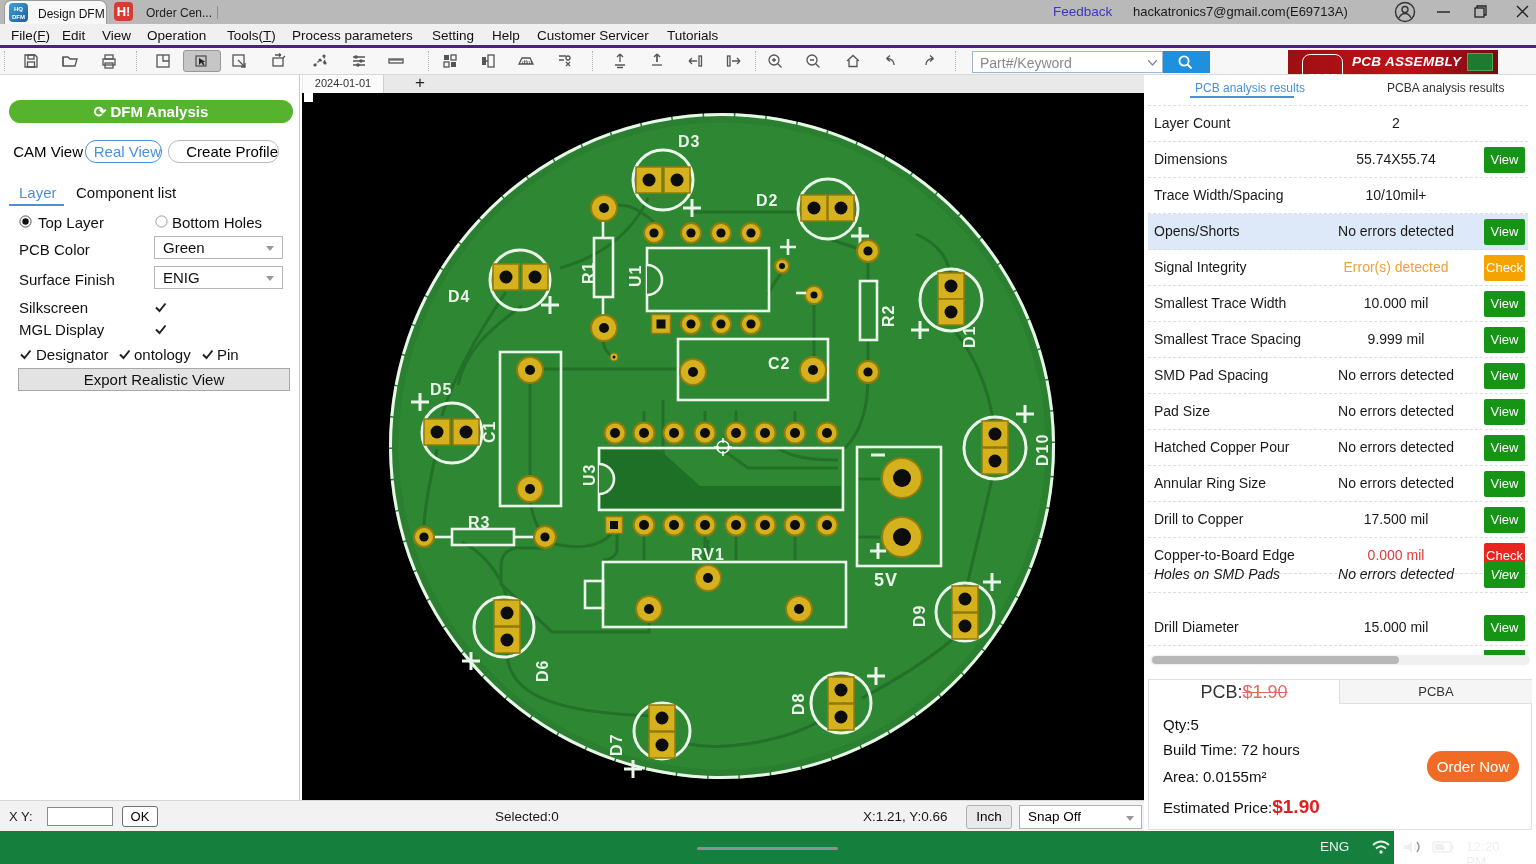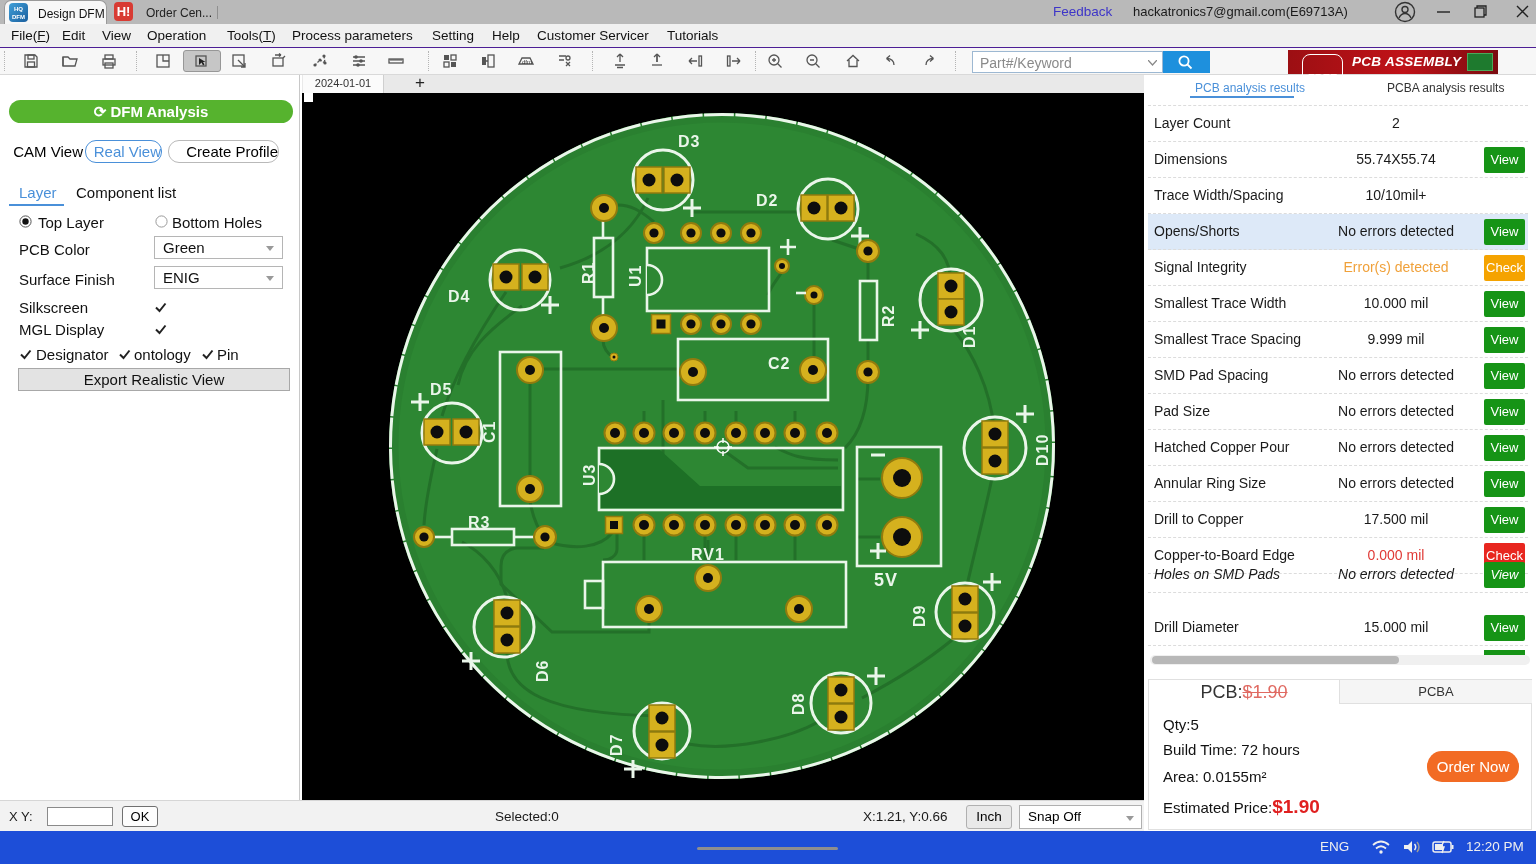--- a/index.html
+++ b/index.html
@@ -11,21 +11,21 @@
 #tab1{left:4px;top:0;width:103px;height:24px;background:#f7f7f7;border-radius:7px 7px 0 0;border:1px solid #9a9a9a;border-bottom:none;box-sizing:border-box}
 #tab1 .ic{position:absolute;left:4px;top:2px;width:19px;height:19px;border-radius:4px;background:linear-gradient(135deg,#3f9fd8,#1b5f9e);color:#fff;font-size:6px;font-weight:bold;text-align:center;line-height:8px;padding-top:2px;box-sizing:border-box}
 #tab1 .tx{position:absolute;left:33px;top:6px;font-size:12px;color:#111;white-space:nowrap}
 #tab2{left:107px;top:0;width:112px;height:24px}
 #tab2 .ic{position:absolute;left:7px;top:2px;width:19px;height:19px;border-radius:4px;background:#d83b33;color:#fff;font-size:13px;font-weight:bold;text-align:center;line-height:19px}
 #tab2 .tx{position:absolute;left:39px;top:6px;font-size:12px;color:#222;white-space:nowrap}
 #tbsep{left:217px;top:6px;width:1px;height:13px;background:#8f8f8f}
 #feedback{left:1053px;top:4px;font-size:13.5px;color:#3d35c8}
 #email{left:1133px;top:4px;font-size:13px;color:#1a1a1a}
 
-#menubar{left:0;top:24px;width:1536px;height:24px;background:#f0f0f0;border-bottom:1px solid #4c1d95;box-sizing:border-box}
+#menubar{left:0;top:24px;width:1536px;height:24px;background:#f0f0f0;border-bottom:3px solid #4c1d95;box-sizing:border-box}
 .mi{position:absolute;top:4px;font-size:13.5px;color:#111}
 
 #toolbar{left:0;top:48px;width:1536px;height:27px;background:#f7f7f7;border-bottom:1px solid #d9d9d9;box-sizing:border-box}
 .tbi{position:absolute;top:4px;width:18px;height:18px}
 .tbsel{position:absolute;left:183px;top:2px;width:38px;height:22px;background:#c6c6c6;border:1px solid #979797;border-radius:3px;box-sizing:border-box}
 .tsep{position:absolute;top:3px;width:1px;height:20px;border-left:1px dotted #b5b5b5}
 #searchbox{left:972px;top:3px;width:191px;height:22px;background:#fff;border:1px solid #9db8d2;box-sizing:border-box}
 #searchbox span{position:absolute;left:7px;top:3px;font-size:14px;color:#8a8a8a}
 #searchbtn{left:1163px;top:3px;width:47px;height:22px;background:#1e90dd}
 #banner{left:1288px;top:2px;width:210px;height:24px;background:linear-gradient(90deg,#9c0f13,#c01218 55%,#7a0b10);color:#fff}
@@ -66,21 +66,21 @@
 .pbl{position:absolute;left:14px;font-size:15px;color:#111}
 #ordernow{position:absolute;left:278px;top:71px;width:92px;height:31px;background:#f26b24;border-radius:15px;color:#fff;font-size:15px;text-align:center;line-height:31px}
 
 #statusbar{left:0;top:800px;width:1144px;height:31px;background:#f2f2f2;border-top:1px solid #d6d6d6;box-sizing:border-box}
 #xyin{position:absolute;left:47px;top:6px;width:66px;height:19px;background:#fff;border:1px solid #8a8a8a;box-sizing:border-box}
 #okbtn{position:absolute;left:122px;top:5px;width:36px;height:21px;background:#fdfdfd;border:1px solid #707070;border-radius:3px;box-sizing:border-box;text-align:center;font-size:13px;line-height:19px}
 #inchbtn{position:absolute;left:966px;top:4px;width:46px;height:24px;background:#e9e9e9;border:1px solid #b0b0b0;border-radius:3px;box-sizing:border-box;text-align:center;font-size:13.5px;line-height:22px}
 #snapdd{position:absolute;left:1019px;top:4px;width:123px;height:24px;background:#fff;border:1px solid #b0b0b0;box-sizing:border-box;font-size:13.5px;padding:3px 0 0 8px}
 #snapdd:after{content:"";position:absolute;right:7px;top:10px;border-left:4px solid transparent;border-right:4px solid transparent;border-top:5px solid #999}
 
-#taskbar{left:0;top:831px;width:1536px;height:33px;background:#1d4ed8}
+#taskbar{left:0;top:831px;width:1394px;height:33px;background:#15803d}
 #tb-line{position:absolute;left:697px;top:16px;width:141px;height:3px;background:#8f8f8f;border-radius:2px}
 .tbtxt{position:absolute;top:8px;color:#efefef;font-size:13.5px}
 </style>
 </head>
 <body>
 
 <div class="abs" id="titlebar">
   <div class="abs" id="tab1">
       <div class="ic">HQ<br>DFM</div>
       <div class="tx">Design DFM</div>

